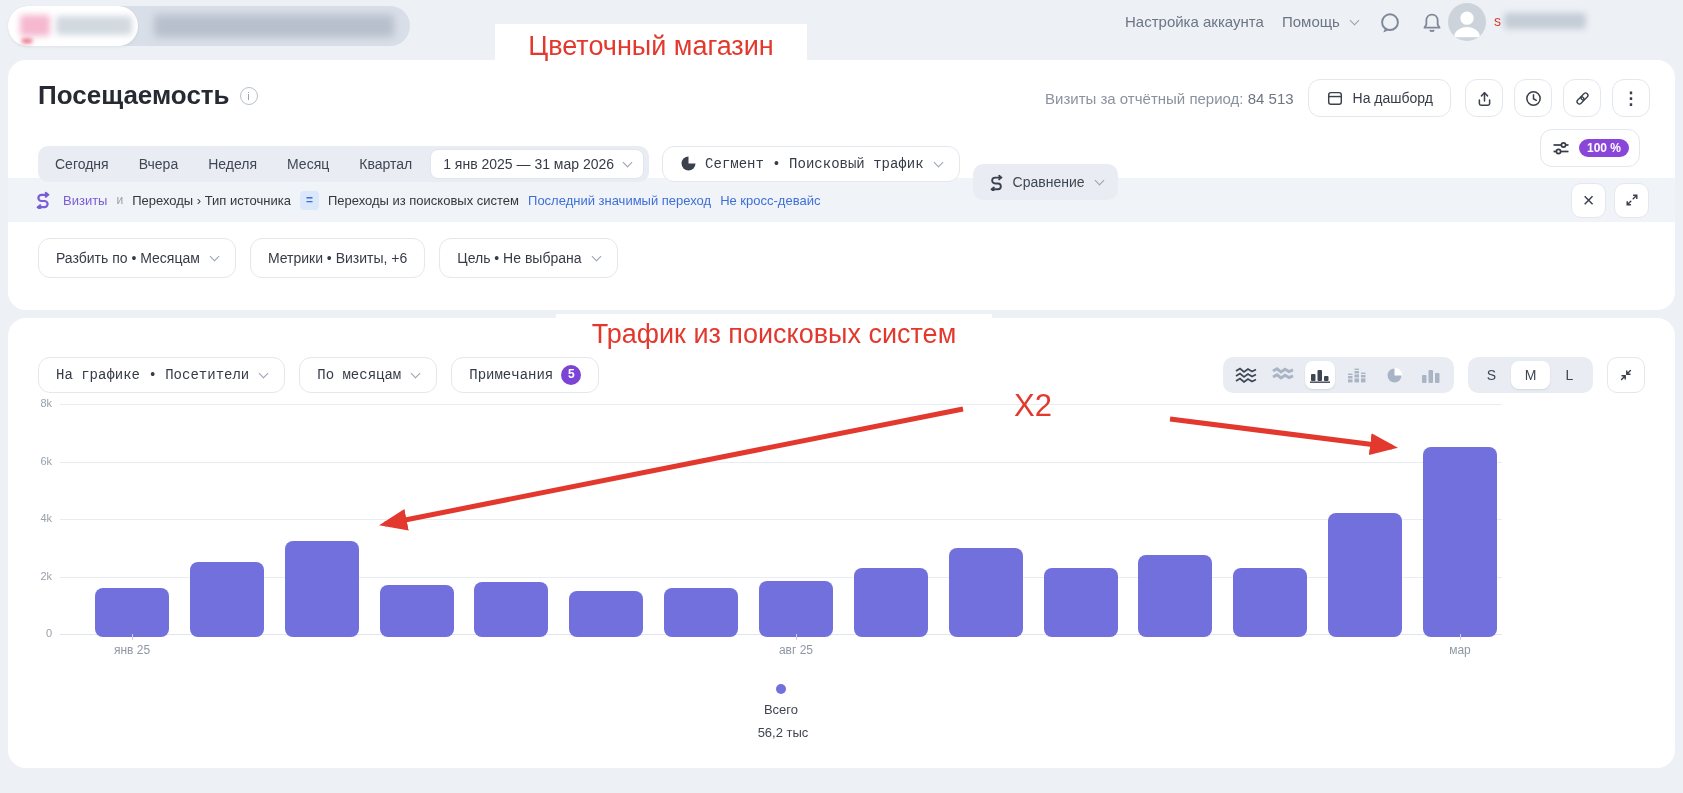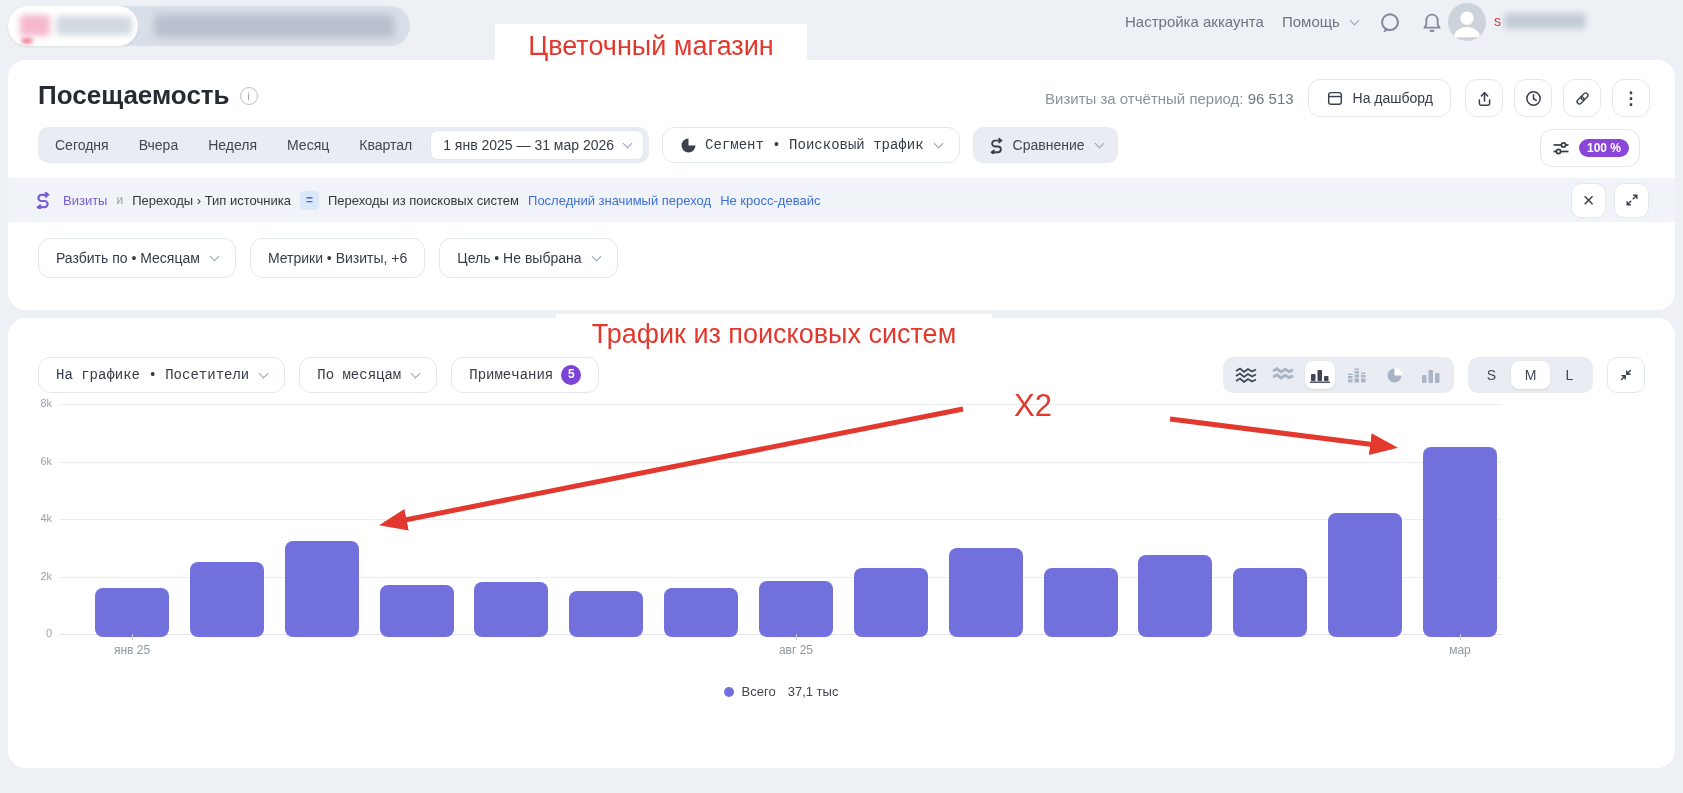--- a/index.html
+++ b/index.html
@@ -50,21 +50,21 @@
   .sml-opt.sel { background:#fff; box-shadow:0 1px 2px rgba(40,50,70,.12); }
 
   
   .gridline { position:absolute; left:60px; width:1442px; height:1px; background:#e9edf2; }
   .gridline.zero { background:#e1e5eb; }
   .ylabel { position:absolute; left:18px; width:34px; text-align:right; font-size:11px; color:#98a1ac; }
   .bar { position:absolute; width:74px; border-radius:8px; cursor:pointer; }
   .xtick { position:absolute; top:634px; height:6px; width:1px; background:#ccd2da; }
   .xlabel { position:absolute; top:643px; width:80px; text-align:center; font-size:12px; color:#8f98a4; }
   .legend-row { position:absolute; left:60px; top:684px; width:1442px; display:flex;
-                align-items:center; justify-content:center; gap:8px; font-size:13px; color:#40454f; }
+                align-items:center; justify-content:center; gap:8px; font-size:13px; color:#40454f;flex-direction:column; }
   .legend-dot { width:10px; height:10px; border-radius:50%; }
 
   
   .ann { position:absolute; background:#fff; display:flex; align-items:center; justify-content:center;
          color:#e2382d; font-size:27px; z-index:40; white-space:nowrap; }
   .x2 { position:absolute; color:#e2382d; font-size:31px; z-index:40; }
   #arrows { position:absolute; left:0; top:0; z-index:39; pointer-events:none; }
 
   .iconbtn { width:38px; height:38px; background:#fff; border:1px solid #e3e7ee; border-radius:12px;
              display:flex; align-items:center; justify-content:center; cursor:pointer; color:#3a404c; }
@@ -118,21 +118,21 @@
 <div class="card" style="left:8px;top:60px;width:1667px;height:250px;"></div>
 
 <div class="abs flex" style="left:38px;top:80px;z-index:2;">
   <span style="font-size:26px;font-weight:bold;color:#262a33;">Посещаемость</span>
   <span class="info-circ">i</span>
 </div>
 
 <div class="abs flex" style="top:79px;right:33px;gap:14px;z-index:2;">
   <span style="font-size:15px;color:#8a929e;">
     <span>Визиты за отчётный период:</span>
-    <span style="color:#6e7682;">96 513</span>
+    <span style="color:#6e7682;">84 513</span>
   </span>
   <button class="pill" style="height:38px;gap:9px;font-size:14px;">
     <span>
       <svg width="18" height="18" viewBox="0 0 20 20">
           <rect x="3" y="4" width="14" height="13" rx="2.5" fill="none" stroke="#3a404c" stroke-width="1.6"></rect>
           <line x1="3" y1="8.4" x2="17" y2="8.4" stroke="#3a404c" stroke-width="1.6"></line>
         </svg>
     </span>
     <span>На дашборд</span>
   </button>
@@ -177,21 +177,21 @@
   <button class="pill h36">
     <span>
       <svg width="17" height="17" viewBox="0 0 18 18">
           <circle cx="9" cy="9" r="7.4" fill="#3a404c"></circle>
           <path d="M9 9 L9 0.8 A8.2 8.2 0 0 1 17.2 9 Z" fill="#fff"></path>
         </svg>
     </span>
     <span>Сегмент • Поисковый трафик</span>
     <span class="chev"></span>
   </button>
-  <button class="pill-gray" style="gap:8px;padding:0 15px;border:none;">
+  <button class="pill-gray" style="gap:8px;padding:0 15px;border:none;margin-top:37px;">
     <span>
       <svg width="17" height="17" viewBox="0 0 18 18" fill="none" stroke="#3a404c" stroke-width="2" stroke-linecap="round">
           <path d="M13.5 3.8 H7.5 a3.1 3.1 0 0 0 0 6.2 h3 a3.1 3.1 0 0 1 0 6.2 H4.5"></path>
           <path d="M11.8 1.9 l2.2 1.9 -2.2 1.9"></path>
           <path d="M6.2 14.3 l-2.2 1.9 2.2 1.9"></path>
         </svg>
     </span>
     <span>Сравнение</span>
     <span class="chev"></span>
   </button>
@@ -359,21 +359,21 @@
     <div class="xlabel" style="left: 92px;">янв 25</div>
     <div class="xtick" style="left: 795.999px;"></div>
     <div class="xlabel" style="left: 755.999px;">авг 25</div>
     <div class="xtick" style="left: 1460px;"></div>
     <div class="xlabel" style="left: 1420px;">мар</div>
   </div>
 
 <div class="legend-row" style="z-index:2;">
   <span class="legend-dot" id="legend-dot" style="background: rgb(113, 112, 220);"></span>
   <span>Всего</span>
-  <span style="margin-left:4px;">37,1 тыс</span>
+  <span style="margin-left:4px;">56,2 тыс</span>
 </div>
 
 <div class="ann" style="left:495px;top:24px;width:312px;height:44px;">Цветочный магазин</div>
 <div class="ann" style="left:556px;top:314px;width:436px;height:40px;">Трафик из поисковых систем</div>
 <div class="x2" style="left:1014px;top:388px;">X2</div>
 
 <svg id="arrows" width="1683" height="793">
   <defs>
     <marker id="ah" markerUnits="userSpaceOnUse" markerWidth="30" markerHeight="24" refX="22" refY="11" orient="auto">
       <path d="M0,0 L28,11 L0,22 Z" fill="#e2382d"></path>

